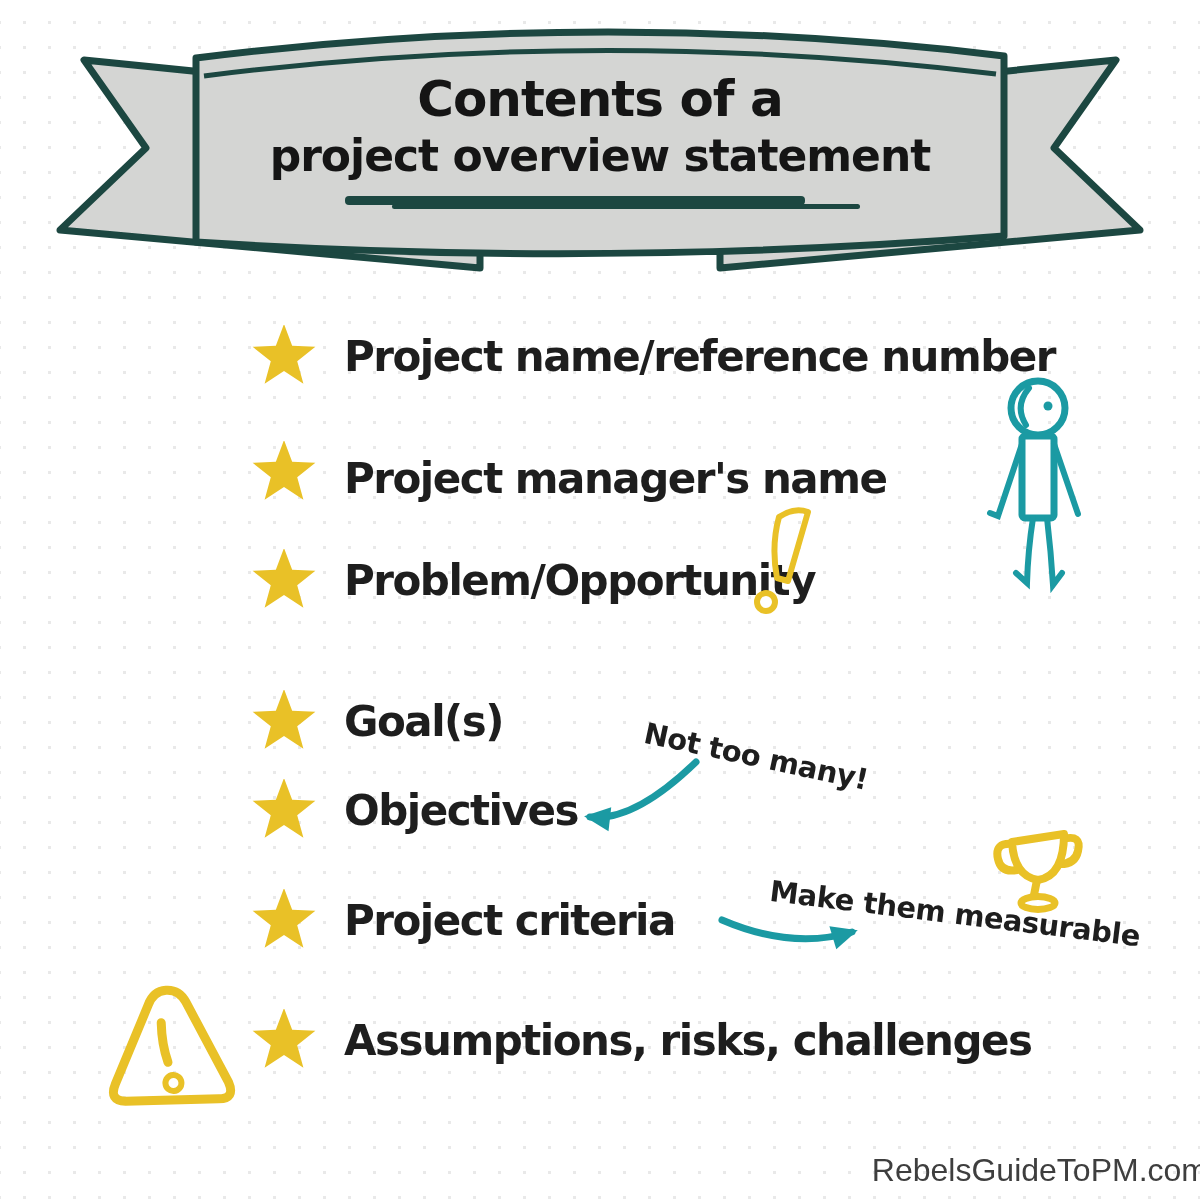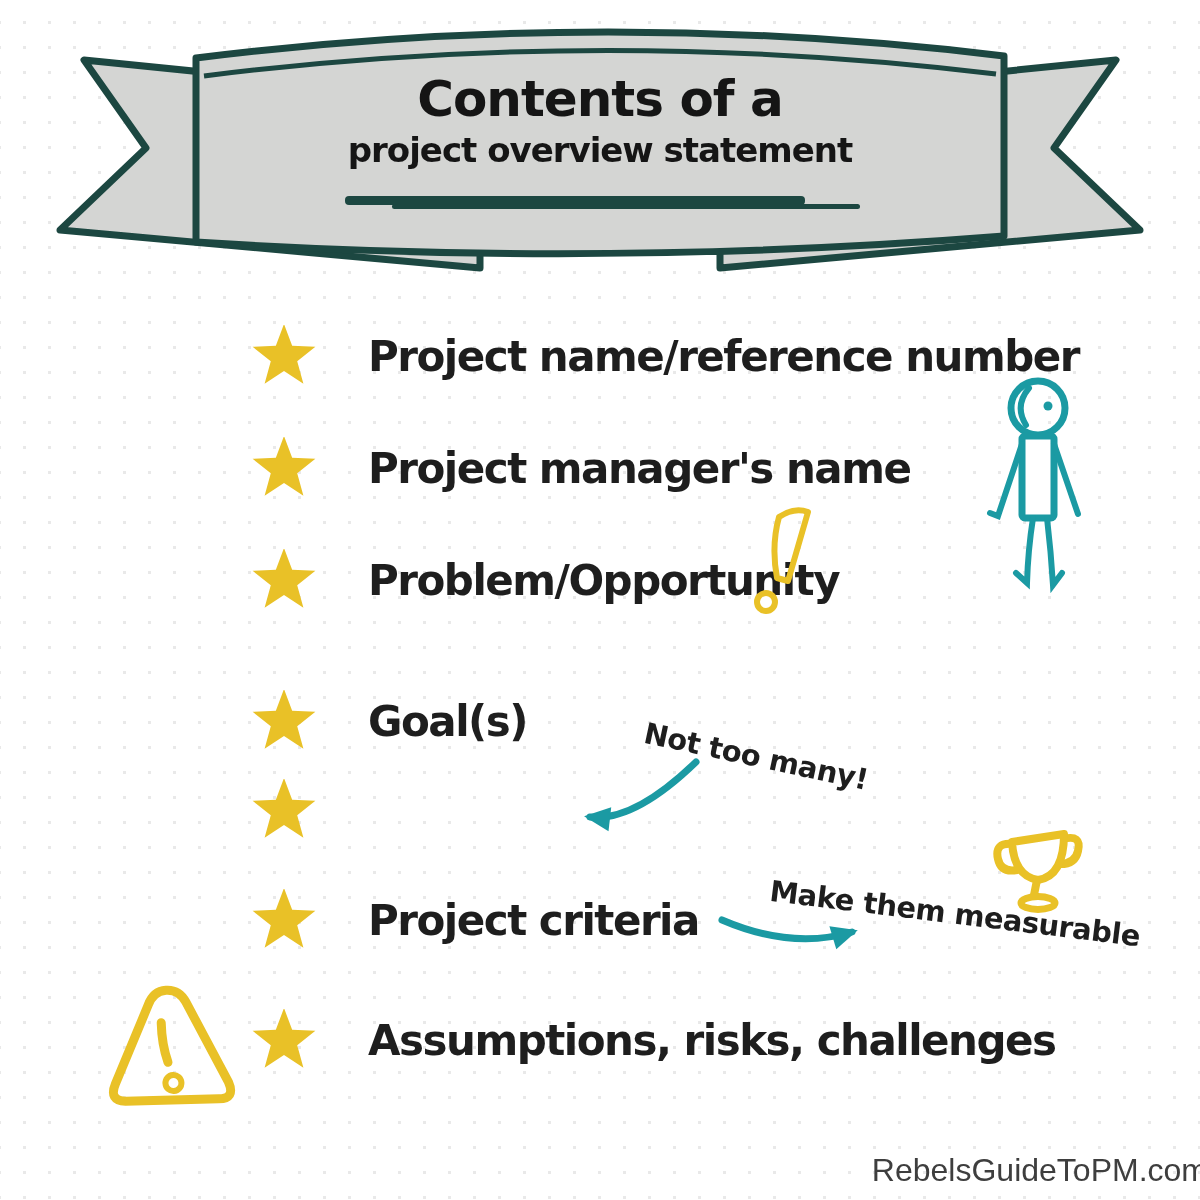--- a/index.html
+++ b/index.html
@@ -16,30 +16,30 @@
   svg{display:block;}
   .banner-svg{position:absolute;left:0;top:0;}
   .overlay-svg{position:absolute;left:0;top:0;pointer-events:none;}
 
   .title{
     position:absolute;left:150px;width:900px;text-align:center;
     font-weight:bold;color:#151515;letter-spacing:-1px;
     font-family:"DejaVu Sans", sans-serif;
   }
   .title-line1{top:70px;font-size:50px;}
-  .title-line2{top:130px;font-size:34px;}
+  .title-line2{top:130px;font-size:44px;}
   .underline{position:absolute;background:#1c4741;border-radius:4px;}
   .underline-1{left:345px;top:196px;width:460px;height:9px;}
   .underline-2{left:392px;top:204px;width:468px;height:5px;}
 
   .row{
     position:absolute;left:252px;height:70px;
-    display:flex;align-items:center;gap:52px;
+    display:flex;align-items:center;gap:28px;
   }
-  .row-1{top:321px;} .row-2{top:433px;} .row-3{top:545px;}
+  .row-1{top:321px;} .row-2{top:433px;align-items:flex-end;} .row-3{top:545px;}
   .row-4{top:686px;} .row-5{top:775px;} .row-6{top:885px;}
   .row-7{top:1005px;justify-content:flex-end;}
   .star{flex:0 0 auto;}
   .item-label{
     font-family:"DejaVu Sans", sans-serif;
     font-weight:bold;font-size:42px;color:#1e1e1e;
     letter-spacing:-1.5px;white-space:nowrap;
   }
 
   .note{
@@ -97,20 +97,21 @@
   <div class="row row-4">
     <svg class="star" width="64" height="62" viewBox="0 0 62 60">
       <polygon points="31,-1 38.9,20.1 61.4,21.1 43.8,35.2 49.8,56.9 31,44.5 12.2,56.9 18.2,35.2 0.6,21.1 23.1,20.1" fill="#e9c127"></polygon>
     </svg>
     <span class="item-label">Goal(s)</span>
   </div>
   <div class="row row-5">
     <svg class="star" width="64" height="62" viewBox="0 0 62 60">
       <polygon points="31,-1 38.9,20.1 61.4,21.1 43.8,35.2 49.8,56.9 31,44.5 12.2,56.9 18.2,35.2 0.6,21.1 23.1,20.1" fill="#e9c127"></polygon>
     </svg>
+    <span class="item-label">Objectives</span>
   </div>
   <div class="row row-6">
     <svg class="star" width="64" height="62" viewBox="0 0 62 60">
       <polygon points="31,-1 38.9,20.1 61.4,21.1 43.8,35.2 49.8,56.9 31,44.5 12.2,56.9 18.2,35.2 0.6,21.1 23.1,20.1" fill="#e9c127"></polygon>
     </svg>
     <span class="item-label">Project criteria</span>
   </div>
   <div class="row row-7">
     <svg class="star" width="64" height="62" viewBox="0 0 62 60">
       <polygon points="31,-1 38.9,20.1 61.4,21.1 43.8,35.2 49.8,56.9 31,44.5 12.2,56.9 18.2,35.2 0.6,21.1 23.1,20.1" fill="#e9c127"></polygon>

